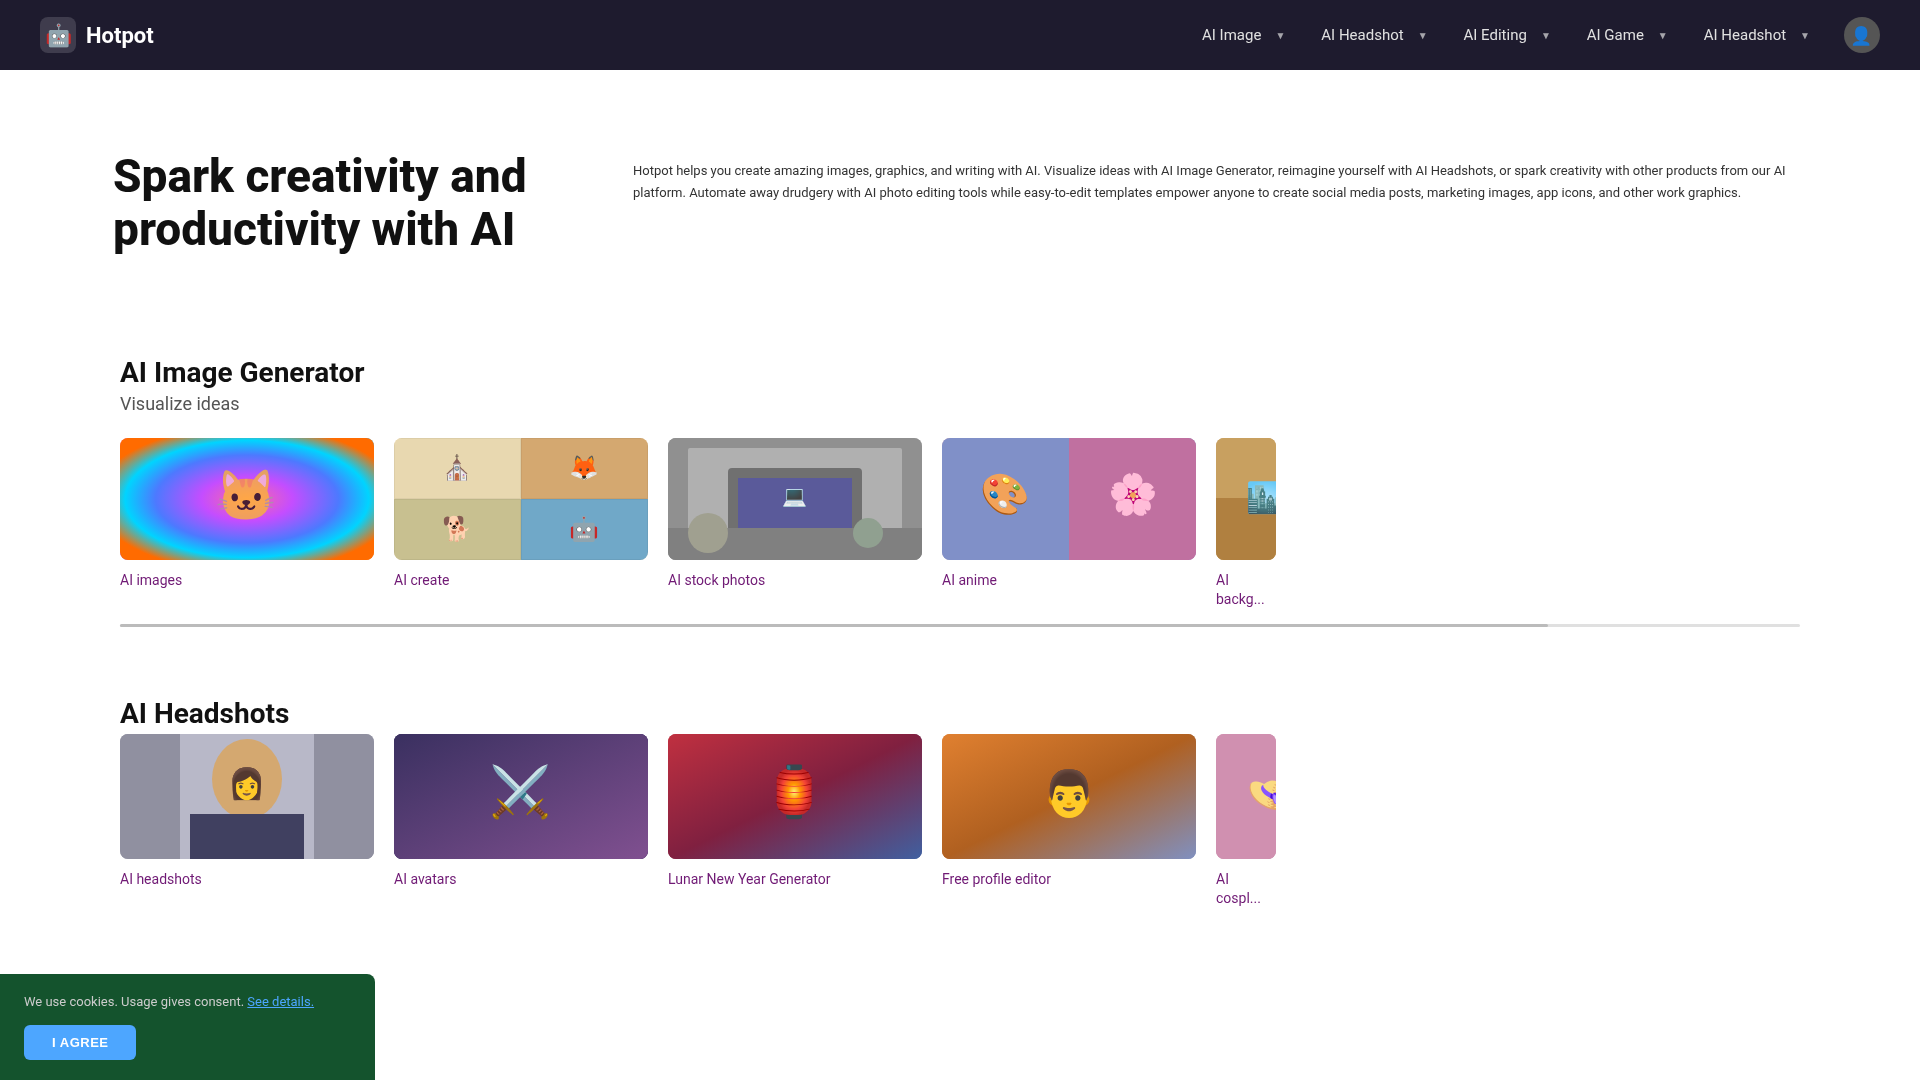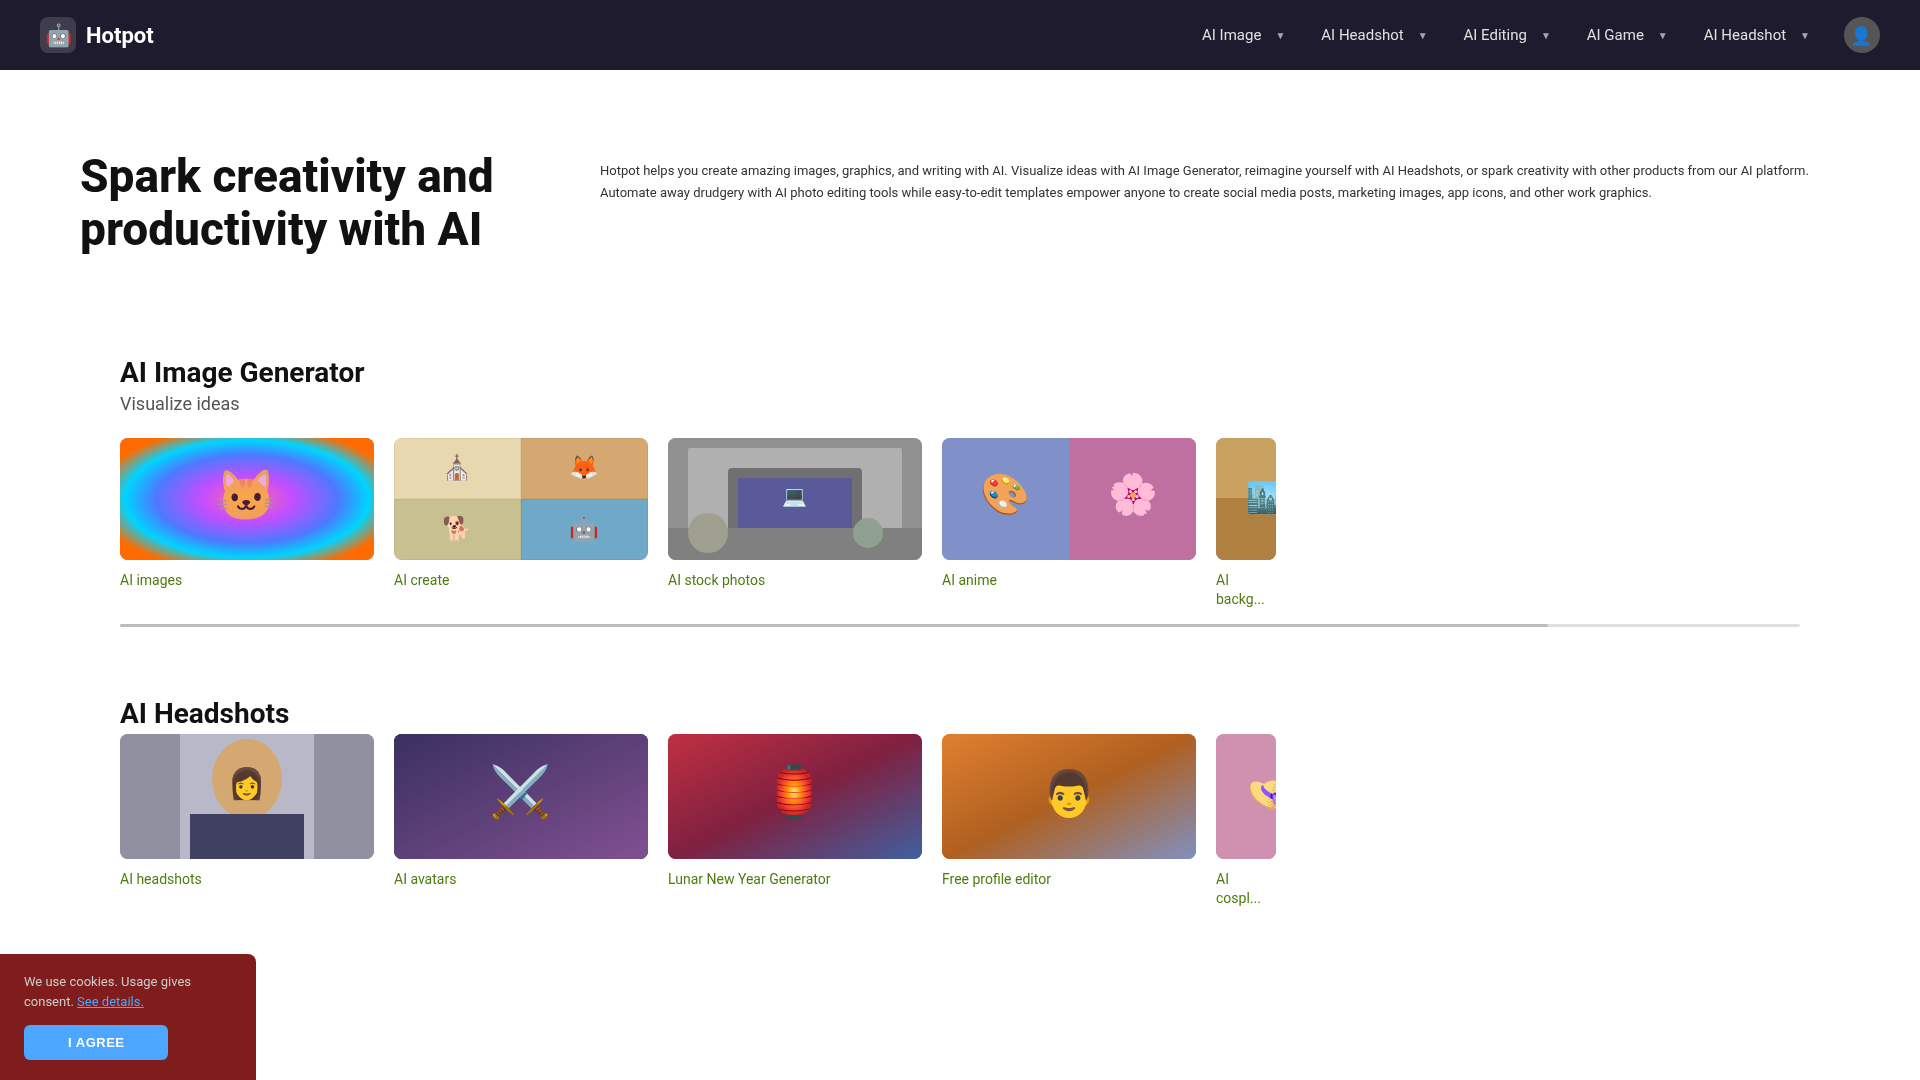--- a/index.html
+++ b/index.html
@@ -57,21 +57,21 @@
       justify-content: center;
       color: #fff;
       font-size: 18px;
       cursor: pointer;
       margin-left: 12px;
     }
 
     
     .hero {
       display: flex;
-      padding: 80px 80px 60px;
+      padding: 80px 113px 60px;
       gap: 60px;
       align-items: flex-start;
     }
     .hero-left { flex: 0 0 460px; }
     .hero-title {
       font-size: 46px;
       font-weight: 800;
       line-height: 1.15;
       color: #111;
       margin-bottom: 20px;
@@ -113,21 +113,21 @@
     .gallery-thumb {
       width: 100%;
       height: 122px;
       border-radius: 8px;
       overflow: hidden;
       margin-bottom: 10px;
       background: #ddd;
     }
     .gallery-label {
       font-size: 14px;
-      color: #4d7c0f;
+      color: #701a75;
     }
 
     
     .scroll-bar {
       height: 3px;
       background: #e0e0e0;
       border-radius: 2px;
       margin-top: 16px;
       position: relative;
     }
@@ -223,36 +223,36 @@
       align-items: center;
       justify-content: center;
       font-size: 36px;
     }
 
     
     .cookie-banner {
       position: fixed;
       bottom: 0;
       left: 0;
-      background: #7f1d1d;
+      background: #14532d;
       color: #ccc;
       padding: 18px 24px 20px;
-      width: 256px;
+      width: 375px;
       border-radius: 0 8px 0 0;
       font-size: 13px;
       line-height: 1.5;
       z-index: 999;
     }
     .cookie-text { margin-bottom: 14px; }
     .cookie-link { color: #4da6ff; text-decoration: underline; cursor: pointer; }
     .cookie-agree {
       background: #4da6ff;
       color: #fff;
       border: none;
-      padding: 10px 44px;
+      padding: 10px 28px;
       border-radius: 6px;
       font-size: 13px;
       font-weight: 600;
       cursor: pointer;
       letter-spacing: 0.5px;
     }
 
     
     .gallery-thumb-headshot {
       width: 100%;

